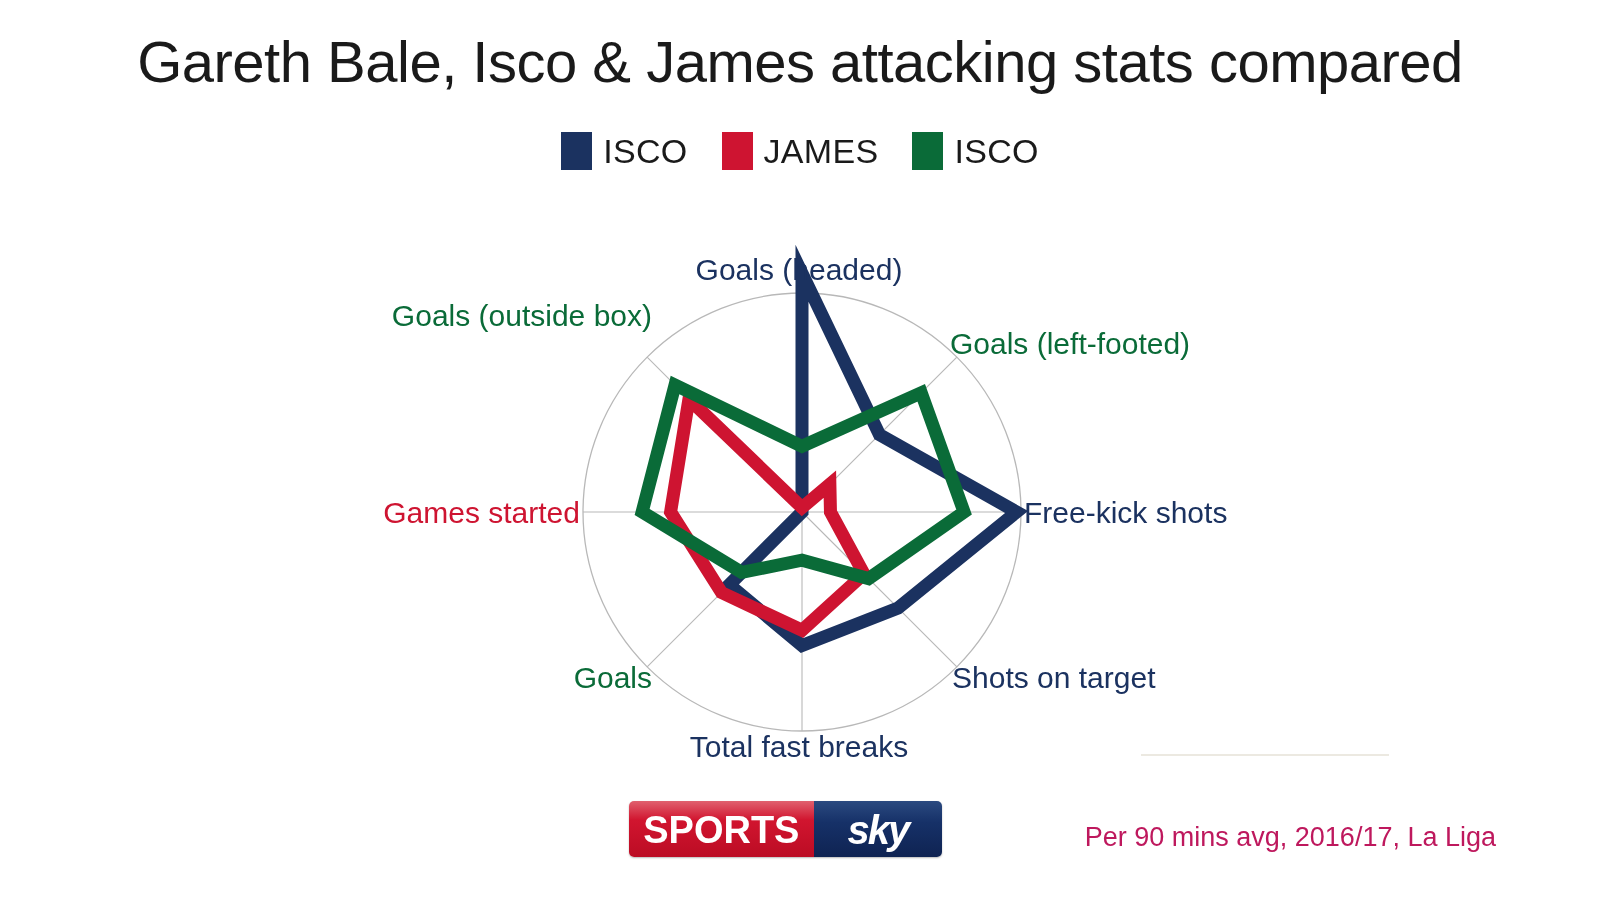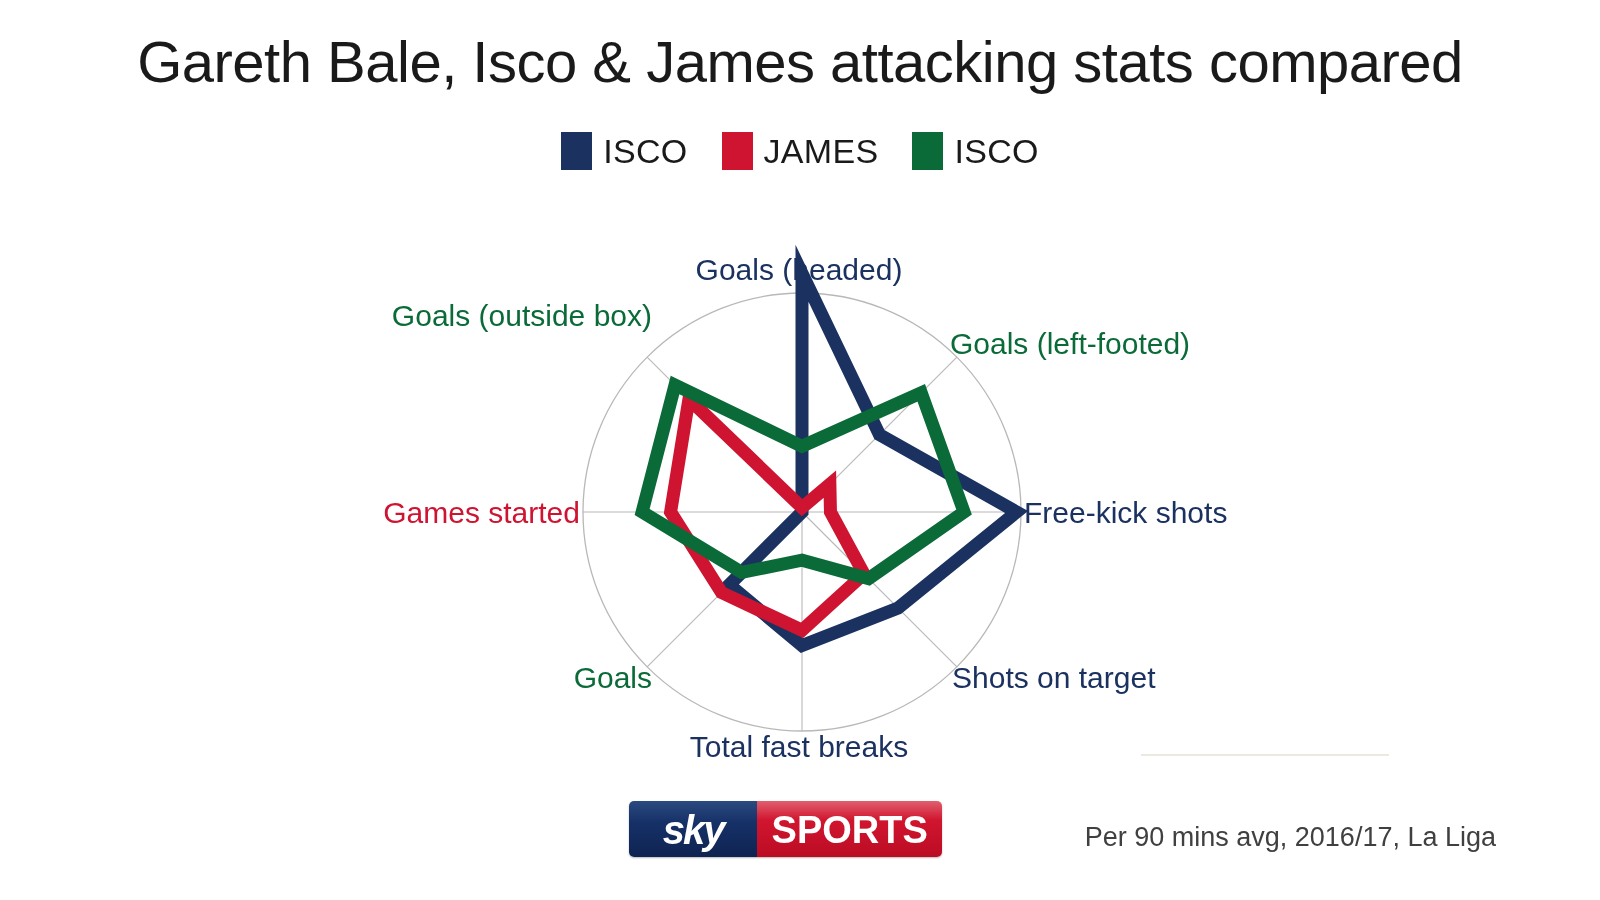--- a/index.html
+++ b/index.html
@@ -120,21 +120,21 @@
     line-height: 1;
     transform: translateY(1px);
   }
 
   
   #footnote {
     position: absolute;
     right: 104px;
     top: 822px;
     font-size: 27px;
-    color: #404040;
+    color: #be185d;
     white-space: nowrap;
   }
   #footnote-rule {
     position: absolute;
     left: 1141px;
     top: 754px;
     width: 248px;
     height: 2px;
     background: #ece9e1;
   }
@@ -186,21 +186,21 @@
         <text x="652" y="688" text-anchor="end" fill="#0a6b38" class="axis-label">Goals</text>
         <text x="580" y="523" text-anchor="end" fill="#ce1431" class="axis-label">Games started</text>
         <text x="652" y="326" text-anchor="end" fill="#0a6b38" class="axis-label">Goals (outside box)</text>
       </g>
   </svg>
 </div>
 
 <div id="footnote-rule"></div>
 
 <div id="sky-logo">
+  <div id="sky-logo-right">
+    <span id="sports-word">SPORTS</span>
+  </div>
   <div id="sky-logo-left">
     <span id="sky-word">sky</span>
   </div>
-  <div id="sky-logo-right">
-    <span id="sports-word">SPORTS</span>
-  </div>
 </div>
 
 <div id="footnote">Per 90 mins avg, 2016/17, La Liga</div>
 
 </body></html>

